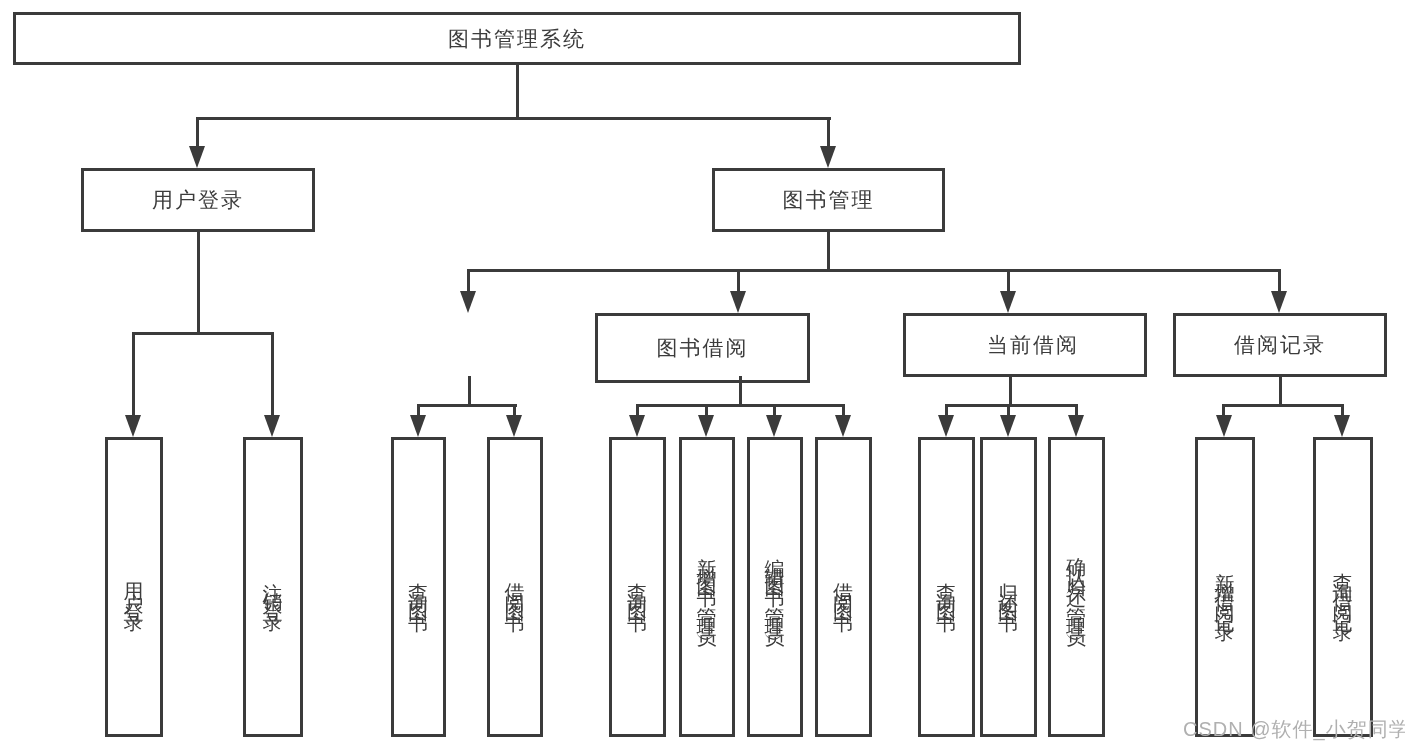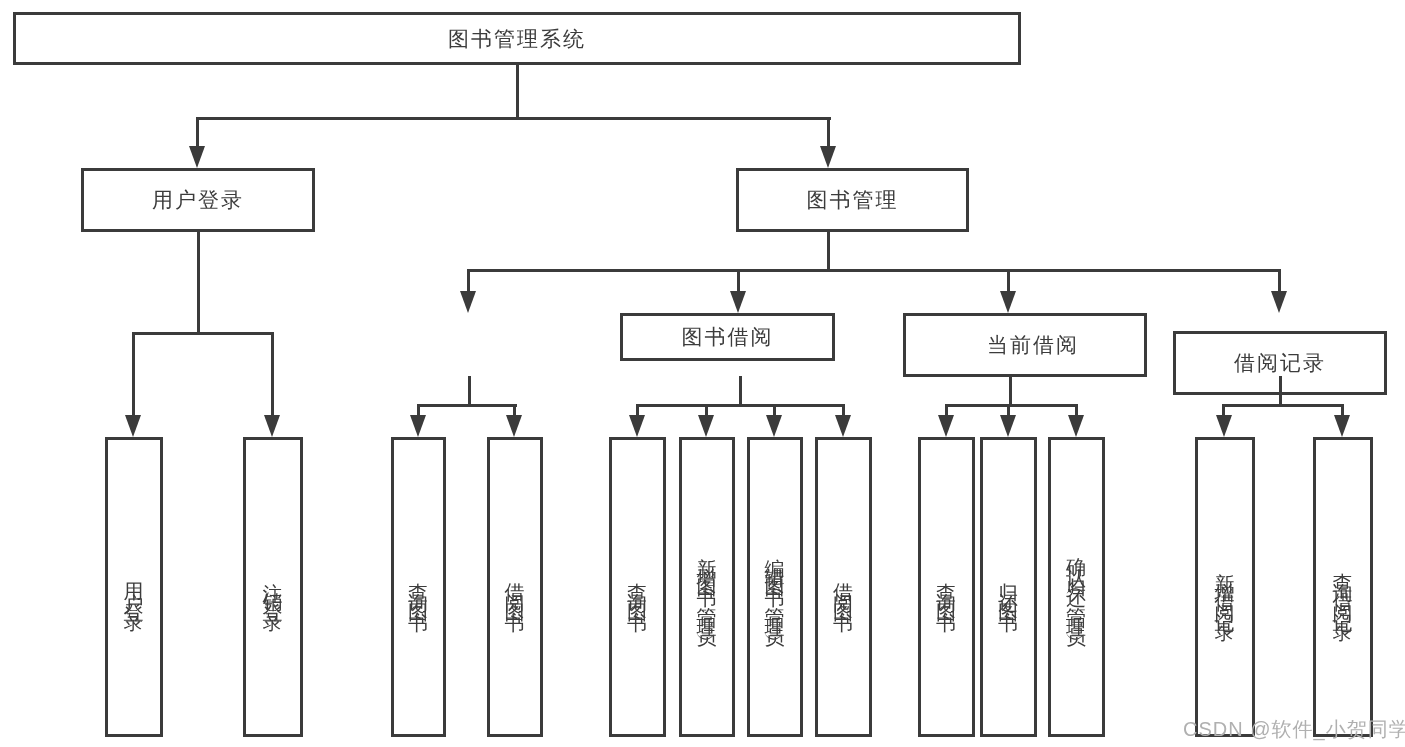--- a/index.html
+++ b/index.html
@@ -50,25 +50,25 @@
     position: absolute;
     width: 0;
     height: 0;
     border-left: 8px solid transparent;
     border-right: 8px solid transparent;
     border-top: 22px solid #3b3b3b;
   }
   
   #n-root            { left: 13px;   top: 12px;  width: 1008px; height: 53px; font-family: Liberation Mono, monospace; }
   #n-user-login      { left: 81px;   top: 168px; width: 234px;  height: 64px; }
-  #n-book-mgmt       { left: 736px;  top: 168px; width: 233px;  height: 64px; }
+  #n-book-mgmt       { left: 712px;  top: 168px; width: 233px;  height: 64px; }
   #n-new-book        { left: 362px;  top: 313px; width: 215px;  height: 64px; }
-  #n-book-borrow     { left: 620px;  top: 313px; width: 215px;  height: 48px; }
+  #n-book-borrow     { left: 595px;  top: 313px; width: 215px;  height: 70px; }
   #n-current-borrow  { left: 903px;  top: 313px; width: 244px;  height: 64px; padding-left: 16px; }
-  #n-borrow-records  { left: 1173px; top: 331px; width: 214px;  height: 64px; }
+  #n-borrow-records  { left: 1173px; top: 313px; width: 214px;  height: 64px; }
 
   #l-ul-login        { left: 105px;  top: 437px; width: 58px; height: 300px; }
   #l-ul-logout       { left: 243px;  top: 437px; width: 60px; height: 300px; }
   #l-nb-query        { left: 391px;  top: 437px; width: 55px; height: 300px; }
   #l-nb-borrow       { left: 487px;  top: 437px; width: 56px; height: 300px; }
   #l-bb-query        { left: 609px;  top: 437px; width: 57px; height: 300px; }
   #l-bb-add          { left: 679px;  top: 437px; width: 56px; height: 300px; }
   #l-bb-edit         { left: 747px;  top: 437px; width: 56px; height: 300px; }
   #l-bb-borrow       { left: 815px;  top: 437px; width: 57px; height: 300px; }
   #l-cb-query        { left: 918px;  top: 437px; width: 57px; height: 300px; }

